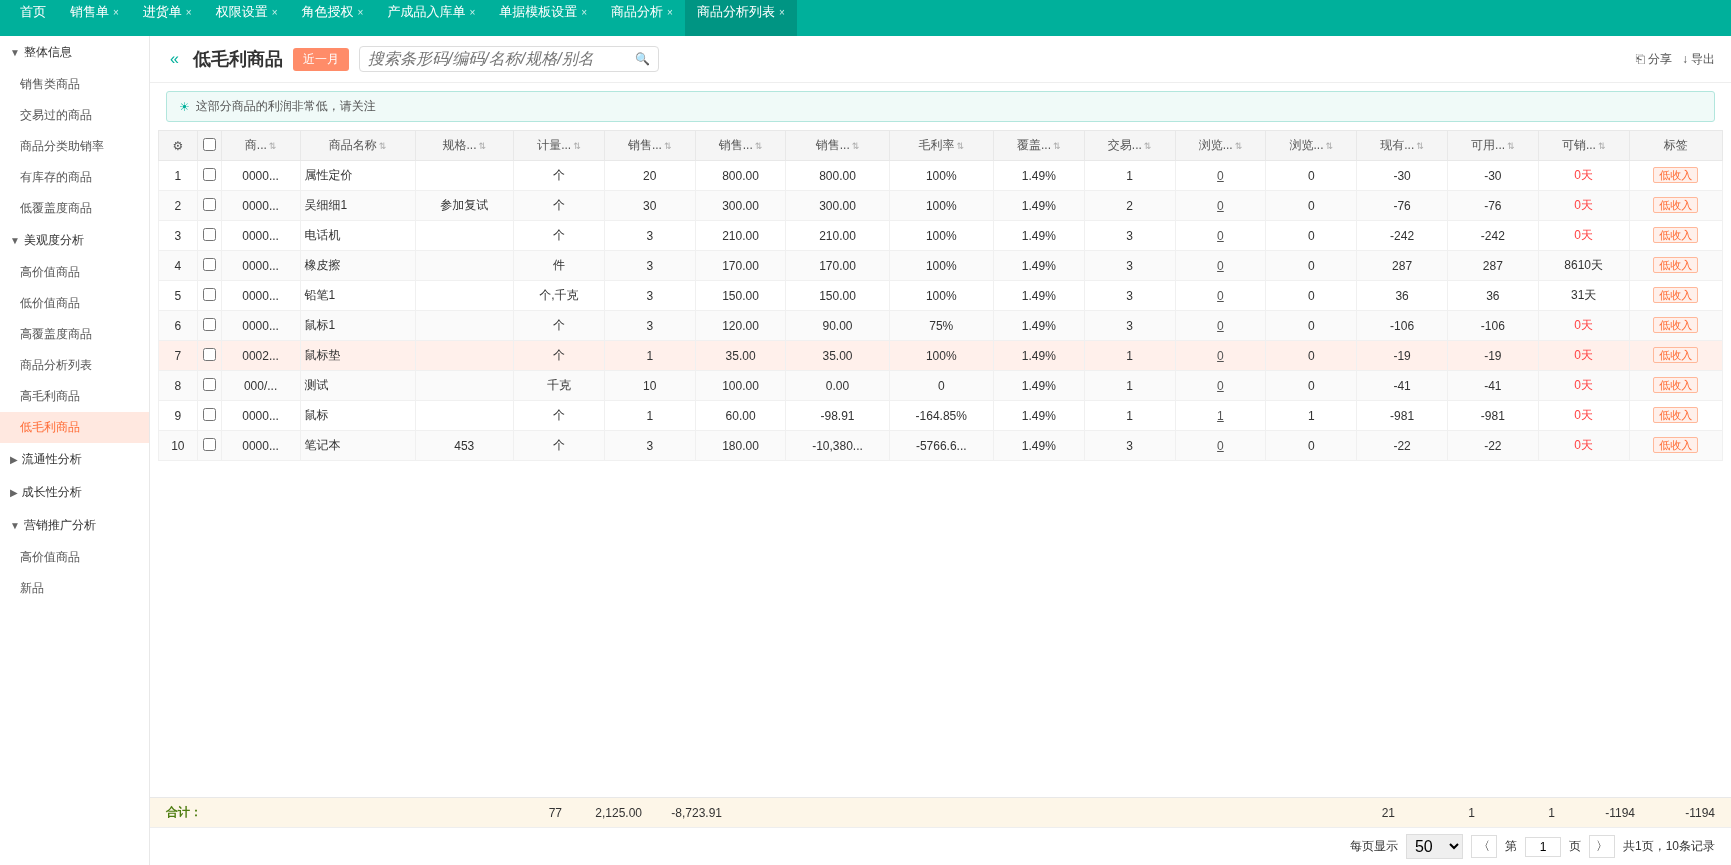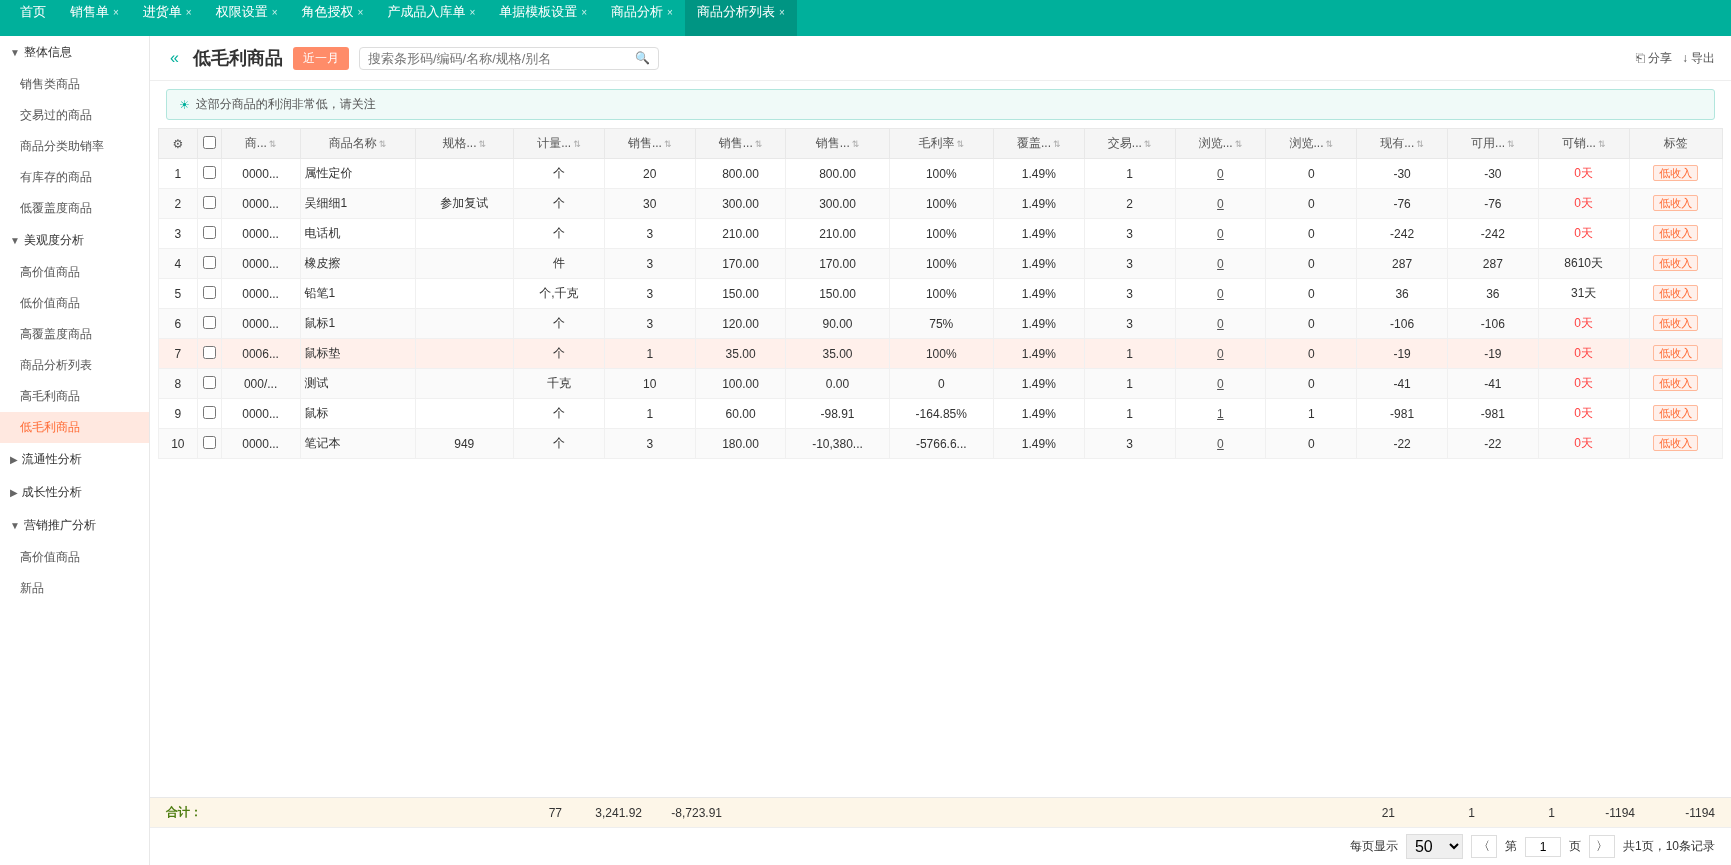--- a/index.html
+++ b/index.html
@@ -92,23 +92,24 @@
       border: 1px solid #ddd;
       border-radius: 4px;
       padding: 3px 8px;
       gap: 4px;
       flex: 1;
       max-width: 300px;
     }
     .search-box input {
       border: none;
       outline: none;
-      font-size: 13px;
+      font-size: 16px;
       width: 100%;
       color: #a21caf;
+      font-style: italic;
     }
     .header-actions {
       margin-left: auto;
       display: flex;
       gap: 10px;
     }
     .action-btn {
       display: flex;
       align-items: center;
       gap: 3px;
@@ -561,21 +562,21 @@
       <td><span class="underline">0</span></td>
       <td>0</td>
       <td>-106</td>
       <td>-106</td>
       <td style="color:#ff4444;">0天</td>
       <td><span style="background:#fff0eb;color:#ff6b35;border:1px solid #ffb89a;padding:1px 5px;border-radius:2px;font-size:11px;">低收入</span></td>
     </tr>
             <tr class="highlighted">
       <td>7</td>
       <td class="checkbox-cell"><input type="checkbox" style=""></td>
-      <td>0006...</td>
+      <td>0002...</td>
       <td class="text-left">鼠标垫</td>
       <td></td>
       <td>个</td>
       <td>1</td>
       <td>35.00</td>
       <td>35.00</td>
       <td>100%</td>
       <td>1.49%</td>
       <td>1</td>
       <td><span class="underline">0</span></td>
@@ -623,21 +624,21 @@
       <td>-981</td>
       <td>-981</td>
       <td style="color:#ff4444;">0天</td>
       <td><span style="background:#fff0eb;color:#ff6b35;border:1px solid #ffb89a;padding:1px 5px;border-radius:2px;font-size:11px;">低收入</span></td>
     </tr>
             <tr>
       <td>10</td>
       <td class="checkbox-cell"><input type="checkbox" style=""></td>
       <td>0000...</td>
       <td class="text-left">笔记本</td>
-      <td>949</td>
+      <td>453</td>
       <td>个</td>
       <td>3</td>
       <td>180.00</td>
       <td>-10,380...</td>
       <td>-5766.6...</td>
       <td>1.49%</td>
       <td>3</td>
       <td><span class="underline">0</span></td>
       <td>0</td>
       <td>-22</td>
@@ -645,21 +646,21 @@
       <td style="color:#ff4444;">0天</td>
       <td><span style="background:#fff0eb;color:#ff6b35;border:1px solid #ffb89a;padding:1px 5px;border-radius:2px;font-size:11px;">低收入</span></td>
     </tr>
           </tbody>
       </table>
     </div>
 
     <div class="footer-total">
       <span class="label">合计：</span>
       <span class="val" style="margin-left:280px;">77</span>
-      <span class="val">3,241.92</span>
+      <span class="val">2,125.00</span>
       <span class="val">-8,723.91</span>
       <span style="flex:1;"></span>
       <span class="val">21</span>
       <span class="val">1</span>
       <span class="val">1</span>
       <span class="val">-1194</span>
       <span class="val">-1194</span>
     </div>
 
     <div class="pagination-bar">

